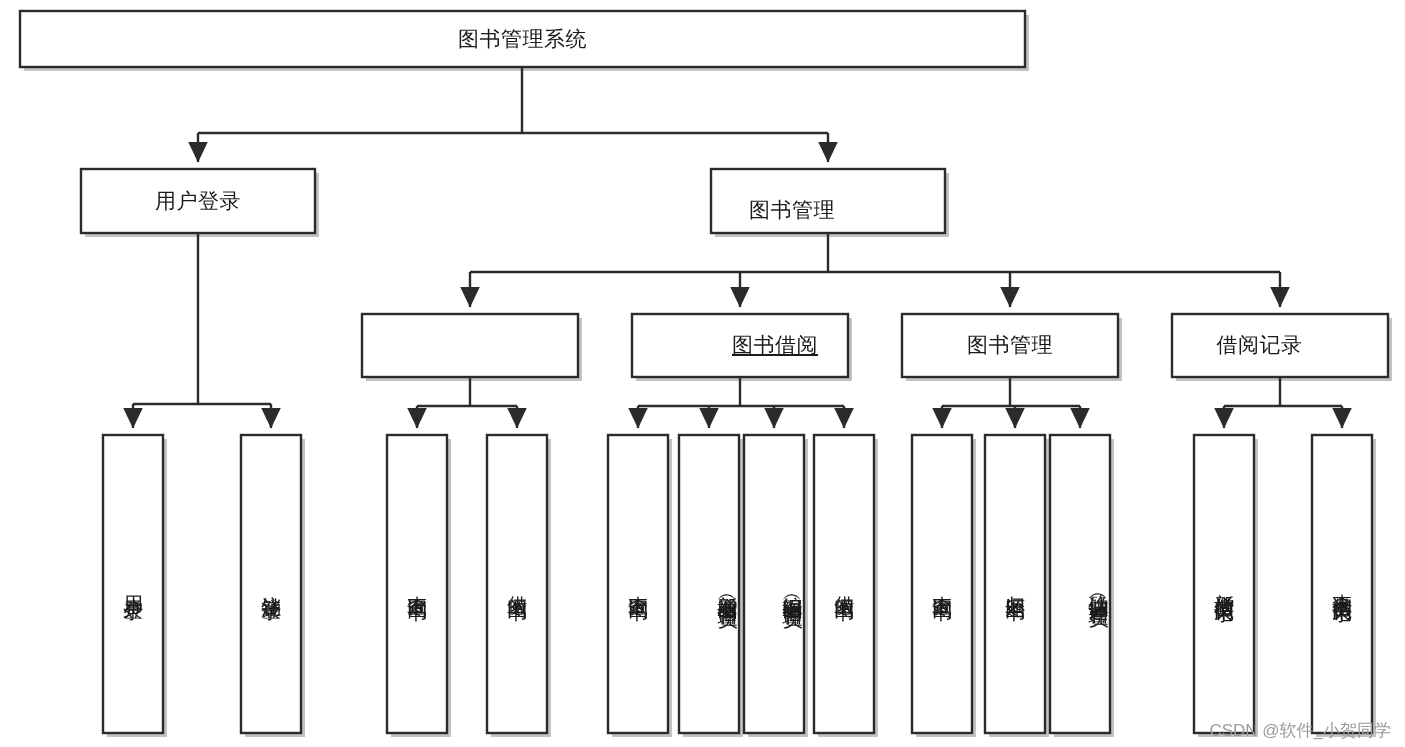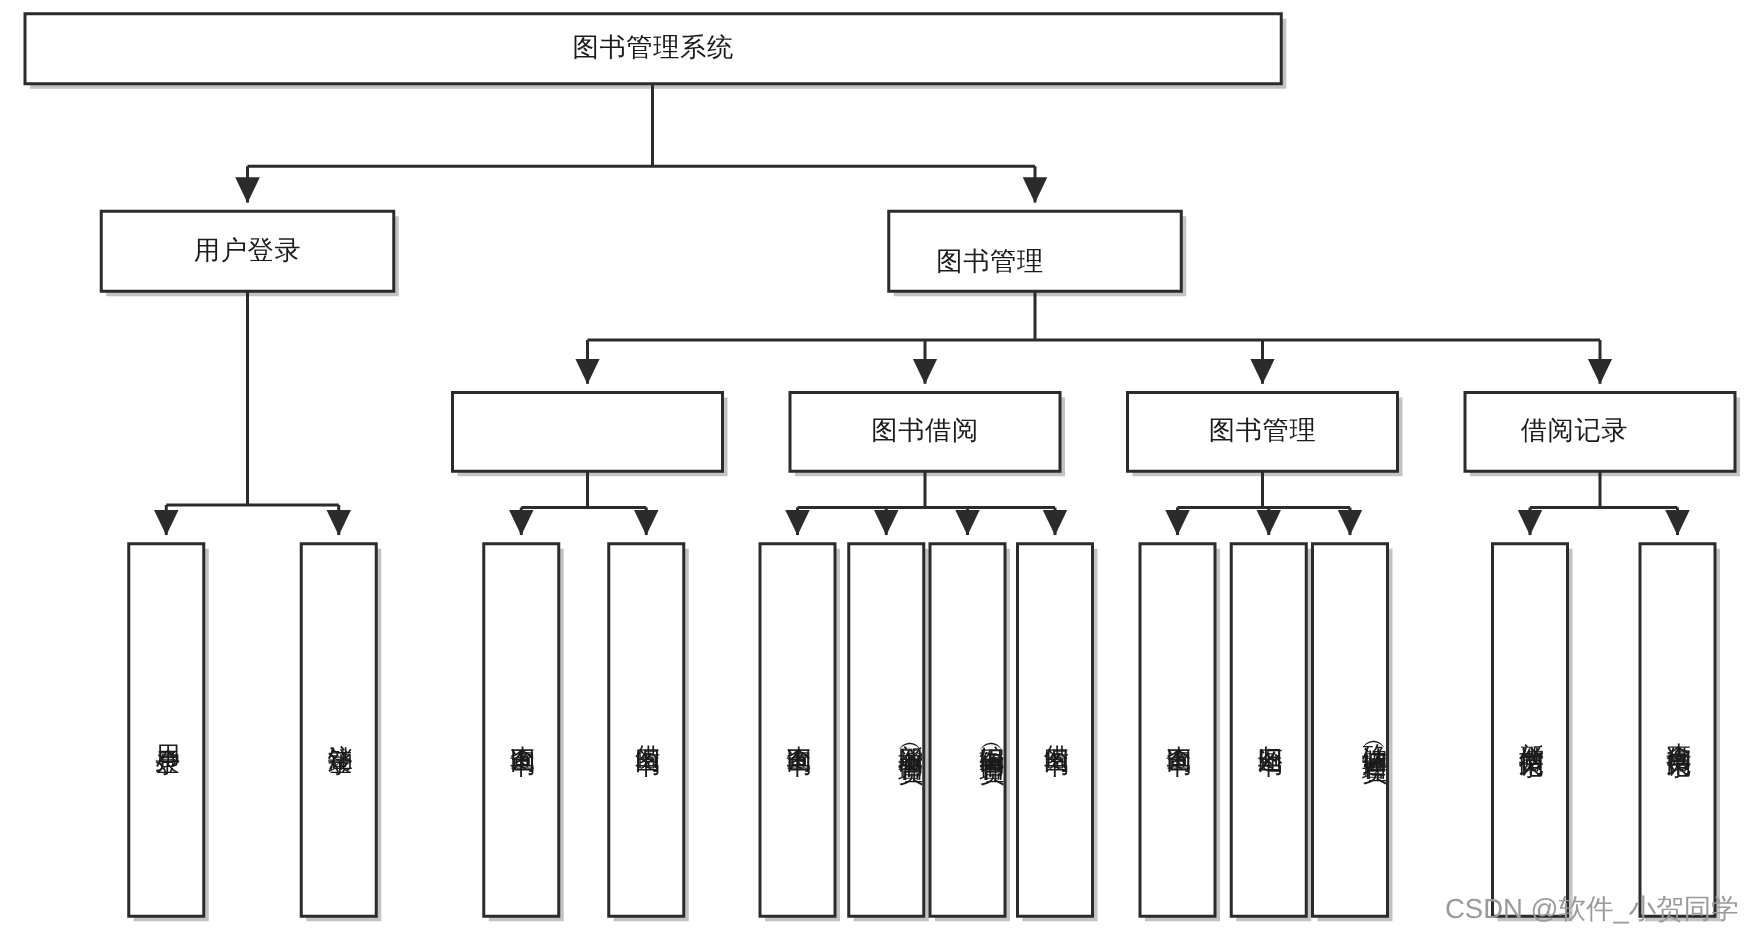--- a/index.html
+++ b/index.html
@@ -60,21 +60,21 @@
     writing-mode: vertical-rl;
     text-orientation: upright;
     font-size: 20px;
     letter-spacing: 2px;
     white-space: normal;
   }
   .watermark {
     position: absolute;
     right: 14px;
     bottom: 5px;
-    font-size: 22px;
+    font-size: 17px;
     color: #9a9a9a;
     font-family: "Liberation Sans", "DejaVu Sans", sans-serif;
     white-space: nowrap;
   }
 </style>
 </head>
 <body>
 
 <div id="diagram-root">
 
@@ -173,21 +173,21 @@
       <rect class="node-box" x="1194" y="435" width="60" height="298"></rect>
       <rect class="node-box" x="1312" y="435" width="60" height="298"></rect>
     </g>
   </svg>
 
   <div class="node-label" style="left:20px; top:11px; width:1005px; height:56px;">图书管理系统</div>
 
   <div class="node-label" style="left:81px; top:169px; width:234px; height:64px;">用户登录</div>
   <div class="node-label" style="left:675px; top:169px; width:234px; height:82px;">图书管理</div>
 
-  <div class="node-label" style="left:632px; top:314px; width:216px; height:63px;">图书借阅</div>
+  <div class="node-label" style="left:667px; top:314px; width:216px; height:63px;text-decoration:underline;">图书借阅</div>
   <div class="node-label" style="left:902px; top:314px; width:216px; height:63px;">图书管理</div>
   <div class="node-label" style="left:1172px; top:314px; width:175px; height:63px;">借阅记录</div>
 
   <div class="node-label vertical" style="left:103px; top:435px; width:60px; height:298px;">用户登录</div>
   <div class="node-label vertical" style="left:241px; top:435px; width:60px; height:298px;">注销登录</div>
   <div class="node-label vertical" style="left:387px; top:435px; width:60px; height:298px;">查询图书</div>
   <div class="node-label vertical" style="left:487px; top:435px; width:60px; height:298px;">借阅图书</div>
   <div class="node-label vertical" style="left:608px; top:435px; width:60px; height:298px;">查询图书</div>
   <div class="node-label vertical" style="left:679px; top:435px; width:60px; height:298px; align-items:flex-start; padding-top:10px; box-sizing:border-box;">新增图书（管理员）</div>
   <div class="node-label vertical" style="left:744px; top:435px; width:60px; height:298px; align-items:flex-start; padding-top:10px; box-sizing:border-box;">编辑图书（管理员）</div>

